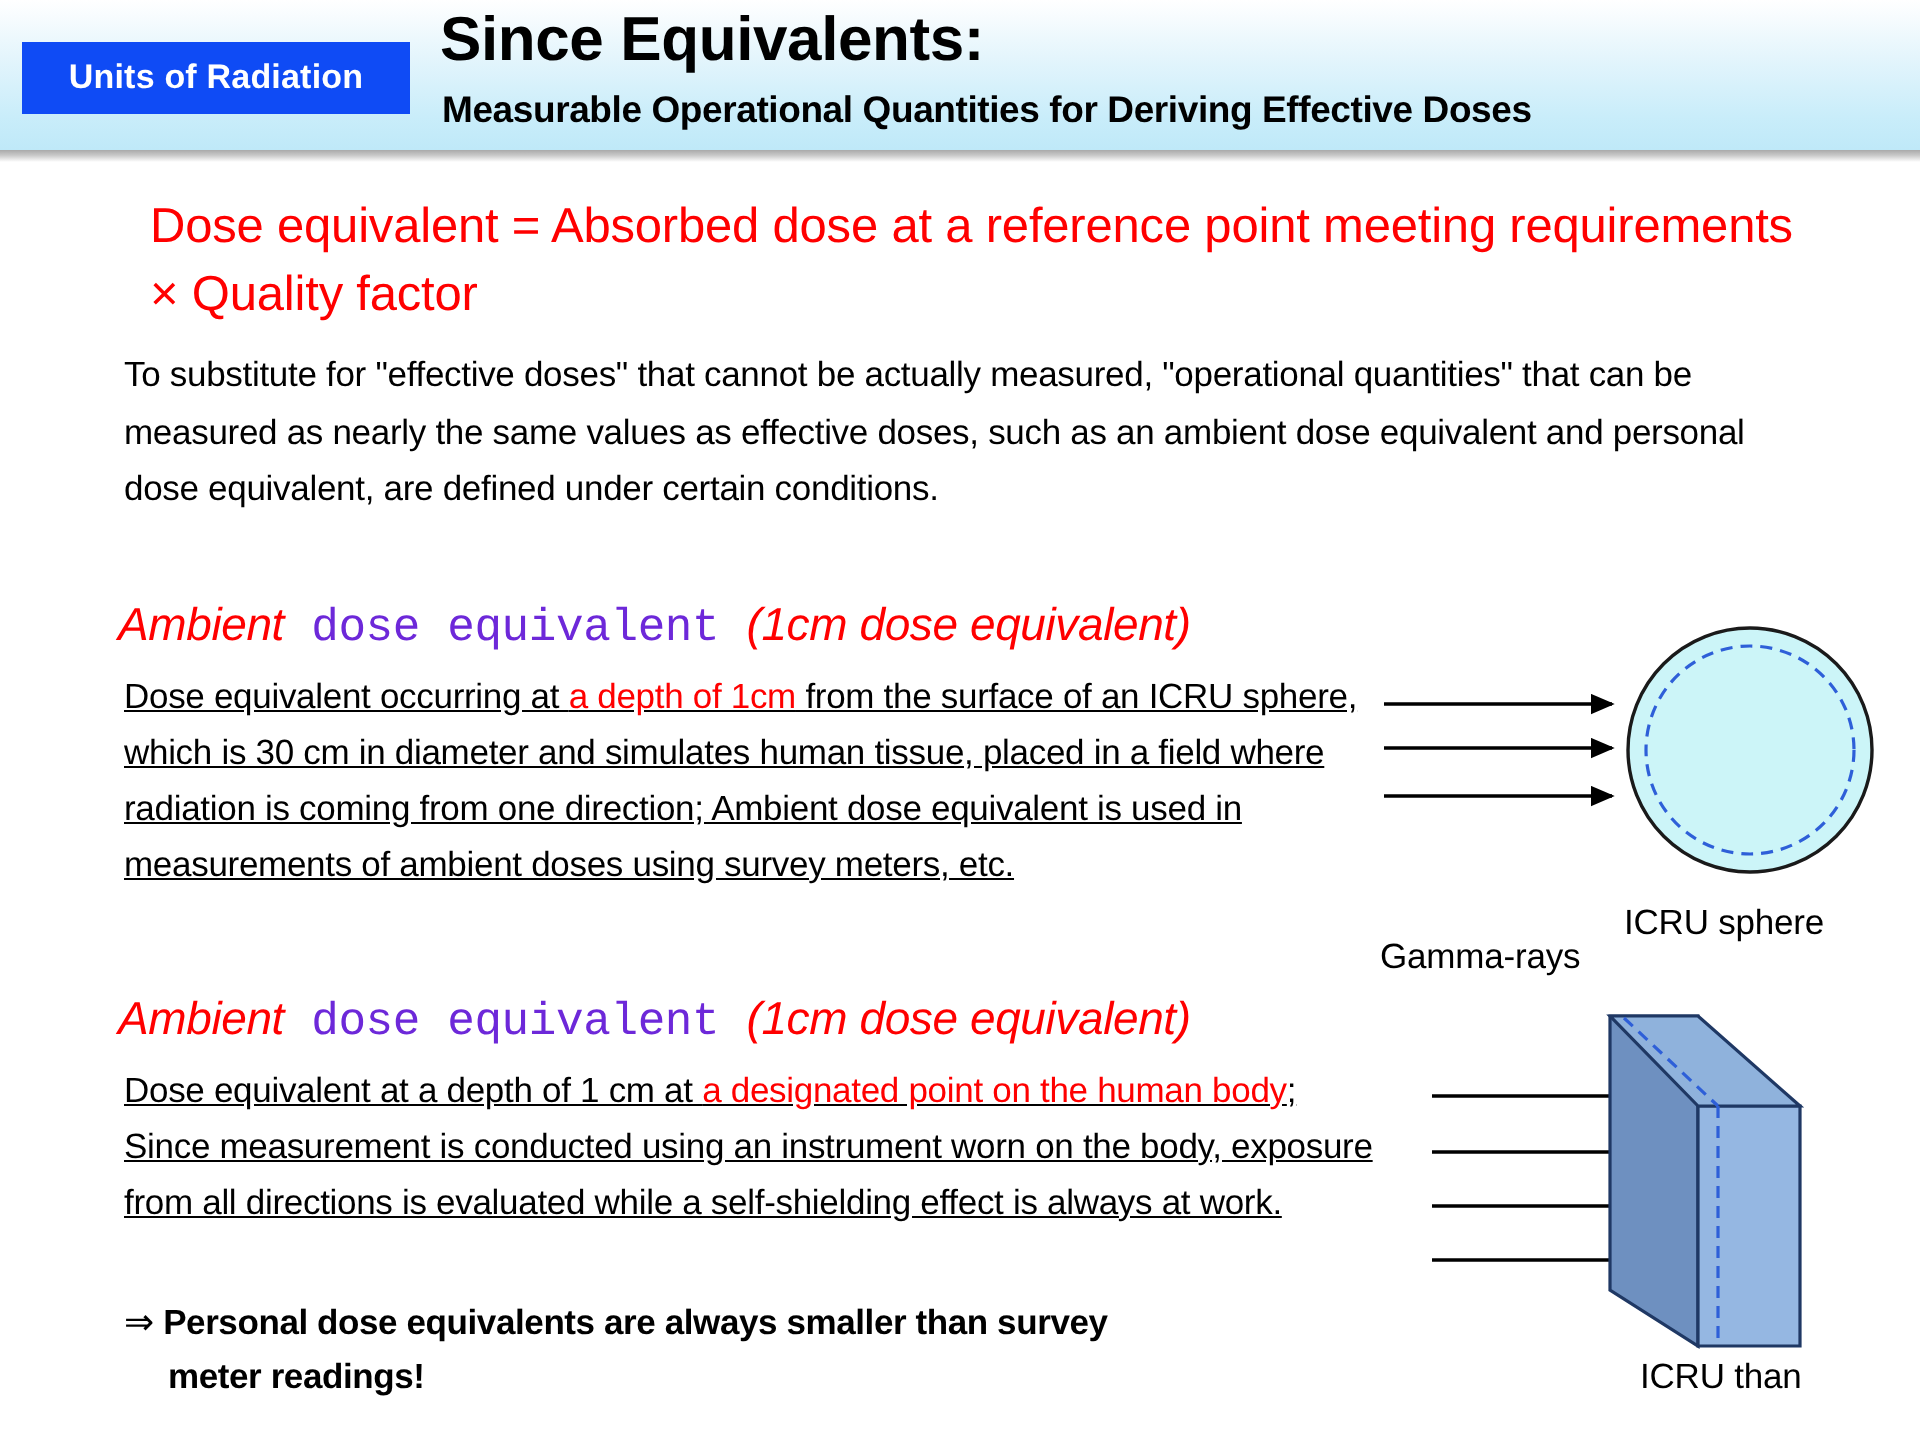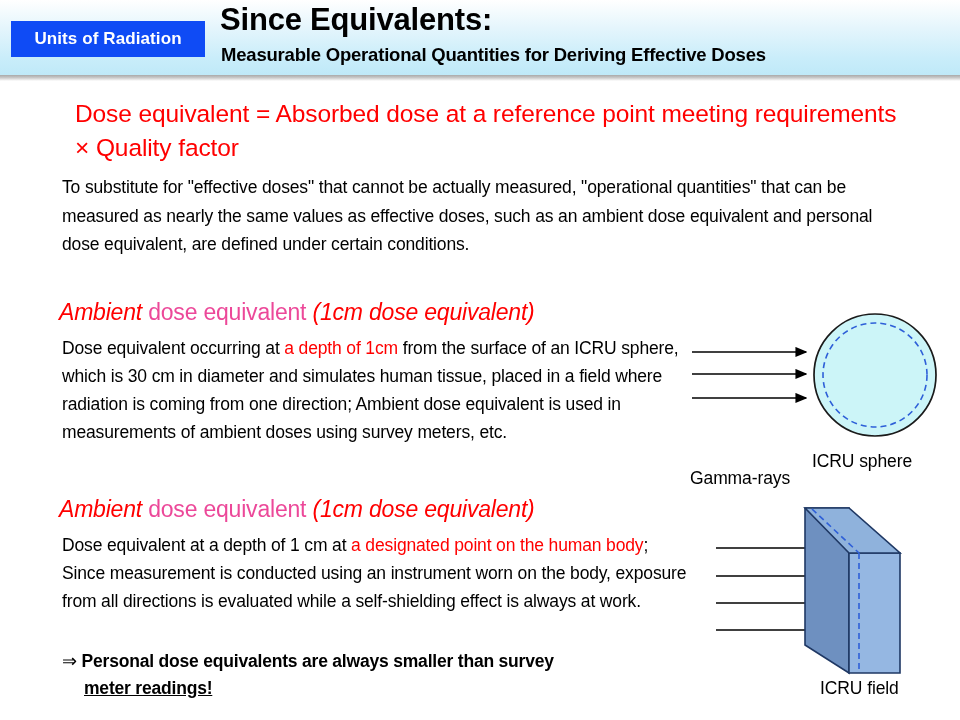--- a/index.html
+++ b/index.html
@@ -86,47 +86,48 @@
 
   .sub-head {
     position: absolute;
     left: 59px;
     font-size: 23px;
     line-height: 30px;
     letter-spacing: -0.2px;
     white-space: nowrap;
   }
   .sub-head .red { color: #ff0000; font-style: italic; }
-  .sub-head .blk { color: #ec4899; }
+  .sub-head .blk { color: #6d28d9; font-family: Liberation Mono, monospace; }
   #ambient-heading { top: 297px; }
   #personal-heading { top: 494px; }
 
   .body-para {
     position: absolute;
     left: 62px;
     width: 626px;
     font-size: 17.5px;
     line-height: 28px;
     letter-spacing: -0.15px;
+    text-decoration: underline;
   }
   #ambient-para { top: 334px; }
   #personal-para { top: 531px; }
   .body-para .red { color: #ff0000; }
 
   .conclusion {
     position: absolute;
     left: 62px; top: 648px;
     width: 630px;
     font-size: 17.5px;
     font-weight: bold;
     line-height: 27px;
     letter-spacing: -0.2px;
   }
   .conclusion .arrow { font-weight: normal; font-size: 18px; }
-  .conclusion .l2 { display: block; padding-left: 22px; text-decoration: underline; }
+  .conclusion .l2 { display: block; padding-left: 22px; }
 
   
   .diagram { position: absolute; }
   #sphere-diagram { left: 680px; top: 310px; width: 280px; height: 170px; }
   #slab-diagram   { left: 690px; top: 495px; width: 270px; height: 225px; }
 
   .diagram-label {
     position: absolute;
     font-size: 17.5px;
     letter-spacing: -0.1px;
@@ -215,13 +216,13 @@
     <path d="M115,13 L159,13 L159,178 L115,150 Z" fill="#6E90C0" stroke="#1F3864" stroke-width="1.6"></path>
 
     <path d="M159,58 L210,58 L210,178 L159,178 Z" fill="#95B7E2" stroke="#1F3864" stroke-width="1.6"></path>
 
     <path d="M115,13 L159,13 L210,58 L159,58 Z" fill="#8FB2DC" stroke="#1F3864" stroke-width="1.6"></path>
 
     <line x1="122" y1="14" x2="169" y2="58" stroke="#2E5FD8" stroke-width="1.6" stroke-dasharray="6 4"></line>
     <line x1="169" y1="58" x2="169" y2="178" stroke="#2E5FD8" stroke-width="1.6" stroke-dasharray="6 4"></line>
   </svg>
 </div>
-<div class="diagram-label" id="slab-label">ICRU field</div>
+<div class="diagram-label" id="slab-label">ICRU than</div>
 
 </body></html>

